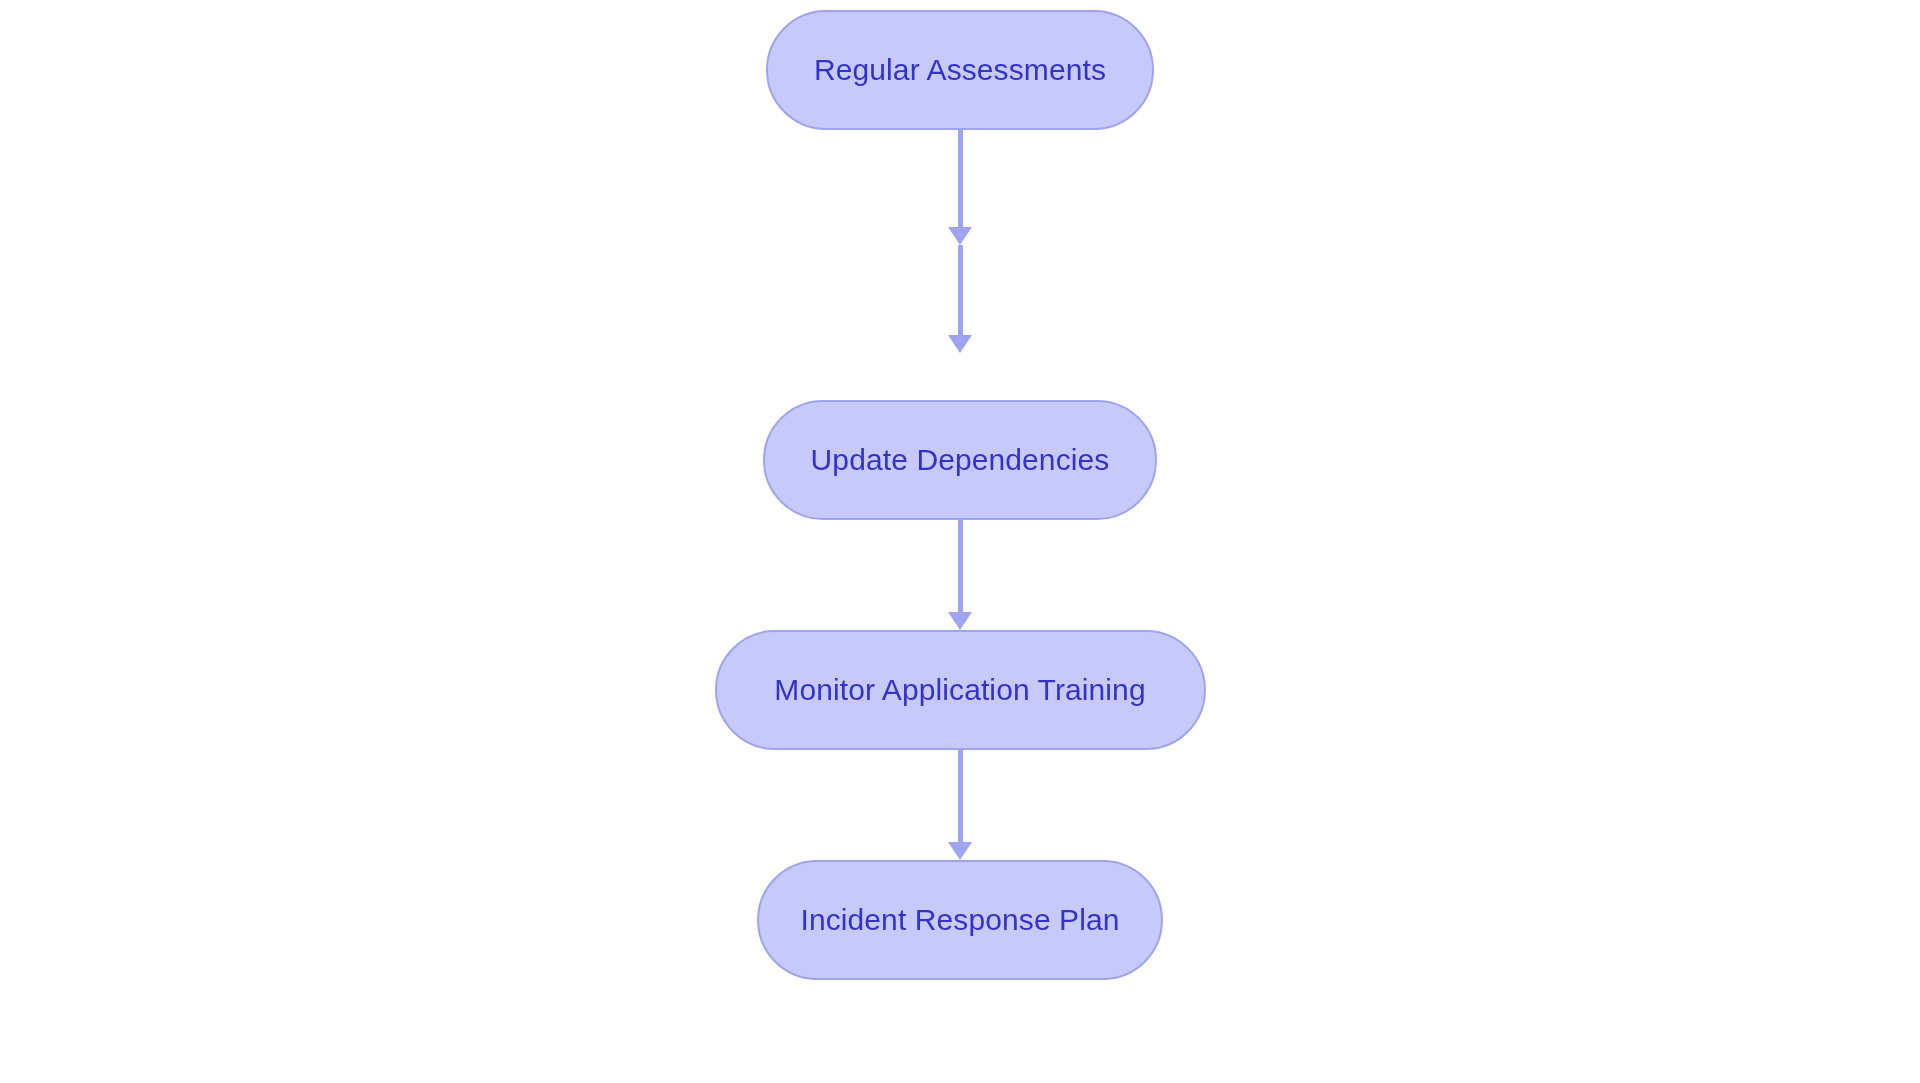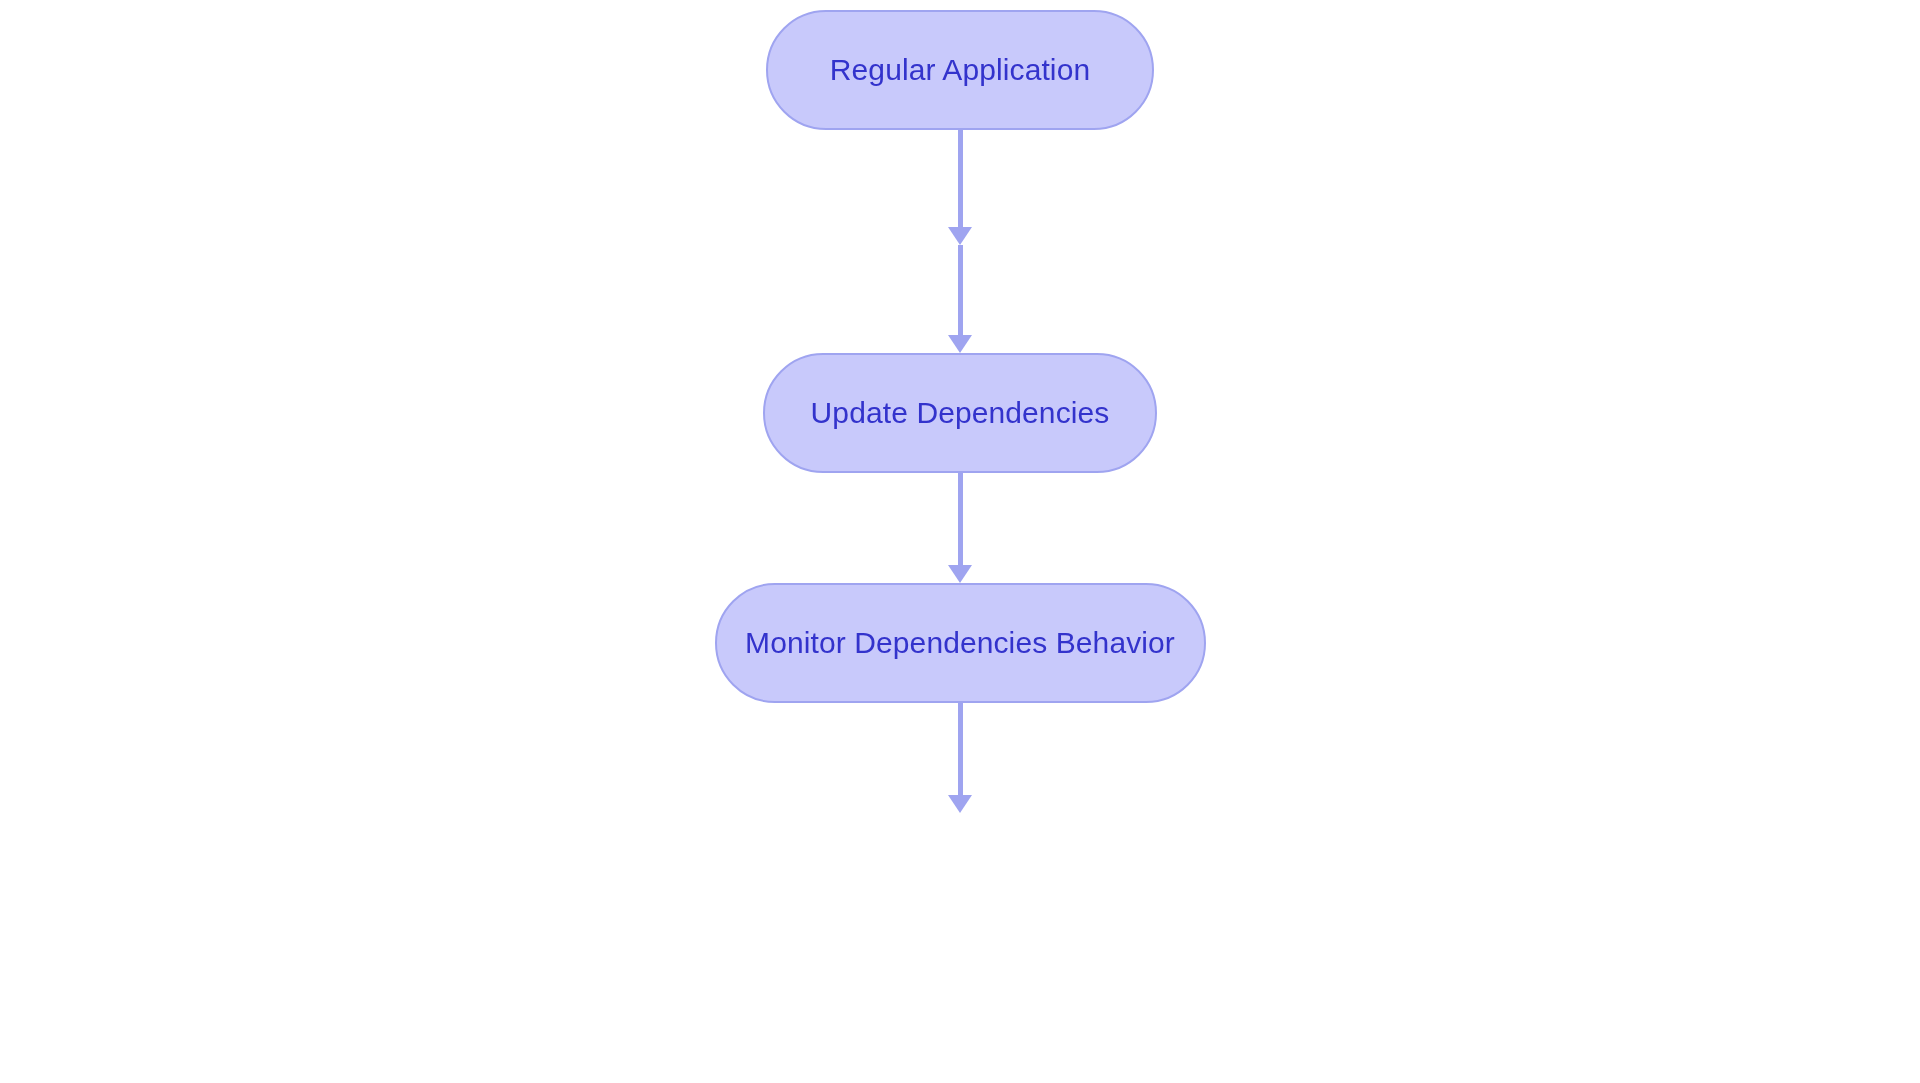--- a/index.html
+++ b/index.html
@@ -78,41 +78,41 @@
     height: 0;
     border-left: 12px solid transparent;
     border-right: 12px solid transparent;
     border-top: 18px solid #9fa4f0;
     flex: 0 0 auto;
   }
 
   
   .flow-node.n1 { width: 388px; }
   .flow-node.n2 { width: 267px; }
-  .flow-node.n3 { width: 394px; }
+  .flow-node.n3 { width: 394px; margin-top: 47px; }
   .flow-node.n4 { width: 491px; }
   .flow-node.n5 { width: 406px; }
 
   .flow-connector.c1 { height: 115px; }
   .flow-connector.c2 { height: 108px; }
   .flow-connector.c3 { height: 110px; }
   .flow-connector.c4 { height: 110px; }
 
   .spacer-top { height: 10px; flex: 0 0 auto; }
 </style>
 </head>
 <body>
 
 <div id="flowchart-canvas">
   <div class="flow-column">
 
     <div class="spacer-top"></div>
 
     <div class="flow-node n1">
-      <span class="flow-node-label">Regular Application</span>
+      <span class="flow-node-label">Regular Assessments</span>
     </div>
 
     <div class="flow-connector c1">
       <div class="flow-connector-line"></div>
       <div class="flow-connector-head"></div>
     </div>
 
 
     <div class="flow-connector c2">
       <div class="flow-connector-line"></div>
@@ -122,23 +122,26 @@
     <div class="flow-node n3">
       <span class="flow-node-label">Update Dependencies</span>
     </div>
 
     <div class="flow-connector c3">
       <div class="flow-connector-line"></div>
       <div class="flow-connector-head"></div>
     </div>
 
     <div class="flow-node n4">
-      <span class="flow-node-label">Monitor Dependencies Behavior</span>
+      <span class="flow-node-label">Monitor Application Training</span>
     </div>
 
     <div class="flow-connector c4">
       <div class="flow-connector-line"></div>
       <div class="flow-connector-head"></div>
     </div>
 
+    <div class="flow-node n5">
+      <span class="flow-node-label">Incident Response Plan</span>
+    </div>
 
   </div>
 </div>
 
 </body></html>

